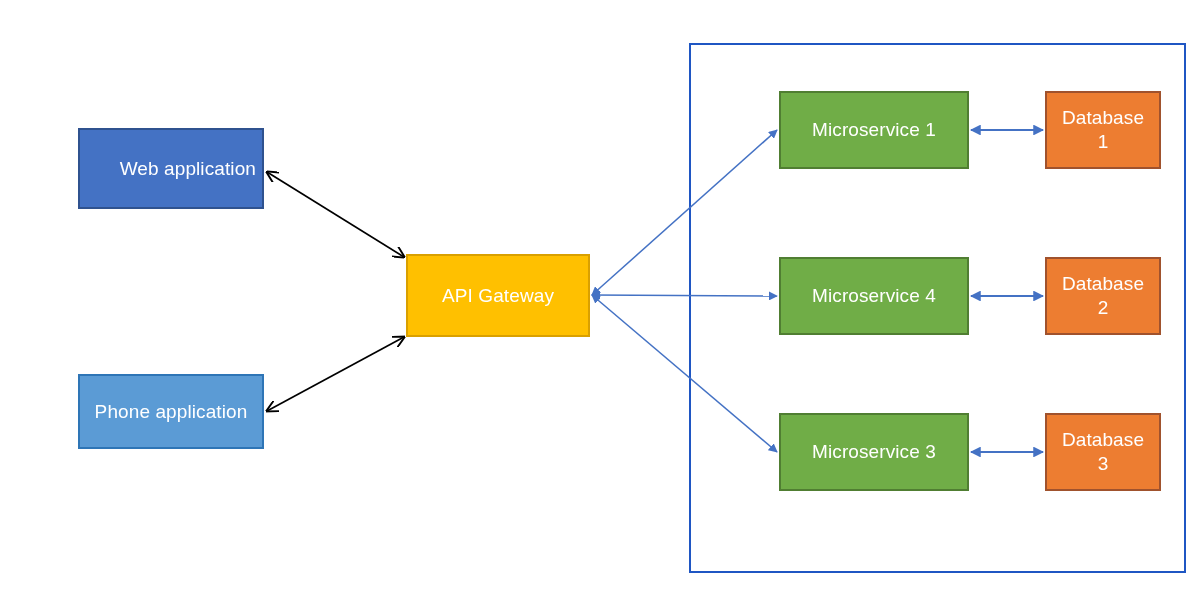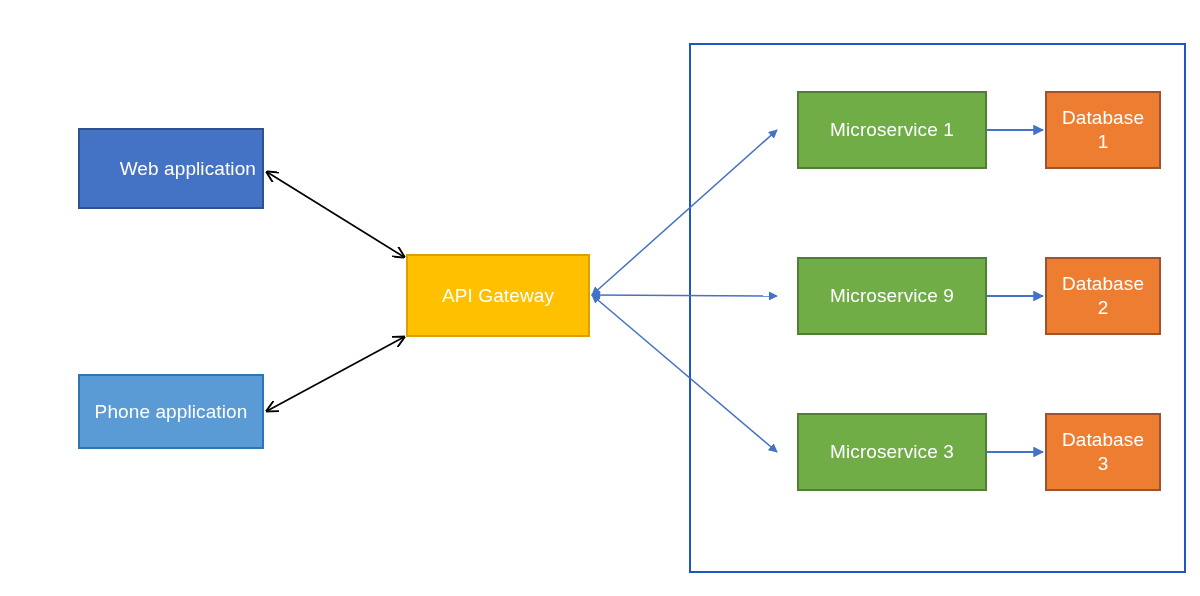--- a/index.html
+++ b/index.html
@@ -48,21 +48,20 @@
     left: 406px; top: 254px; width: 184px; height: 83px;
     background: #FFC000;
     border: 2px solid #D9A000;
   }
   
   .microservice {
     width: 190px; height: 78px;
     background: #70AD47;
     border: 2px solid #507E32;
     left: 779px;
-    margin-left: 18px;
   }
   #microservice-1 { top: 91px; }
   #microservice-2 { top: 257px; }
   #microservice-3 { top: 413px; }
 
   
   .database {
     width: 116px; height: 78px;
     background: #ED7D31;
     border: 2px solid #A0522D;
@@ -138,21 +137,21 @@
   </div>
 
   <div class="node" id="phone-application">
     <span>Phone application</span>
   </div>
 
   <div class="node microservice" id="microservice-1">
     <span>Microservice 1</span>
   </div>
   <div class="node microservice" id="microservice-2">
-    <span>Microservice 9</span>
+    <span>Microservice 4</span>
   </div>
   <div class="node microservice" id="microservice-3">
     <span>Microservice 3</span>
   </div>
 
   <div class="node database" id="database-1">
     <div>
       <span>Database</span>
       <span>1</span>
     </div>

